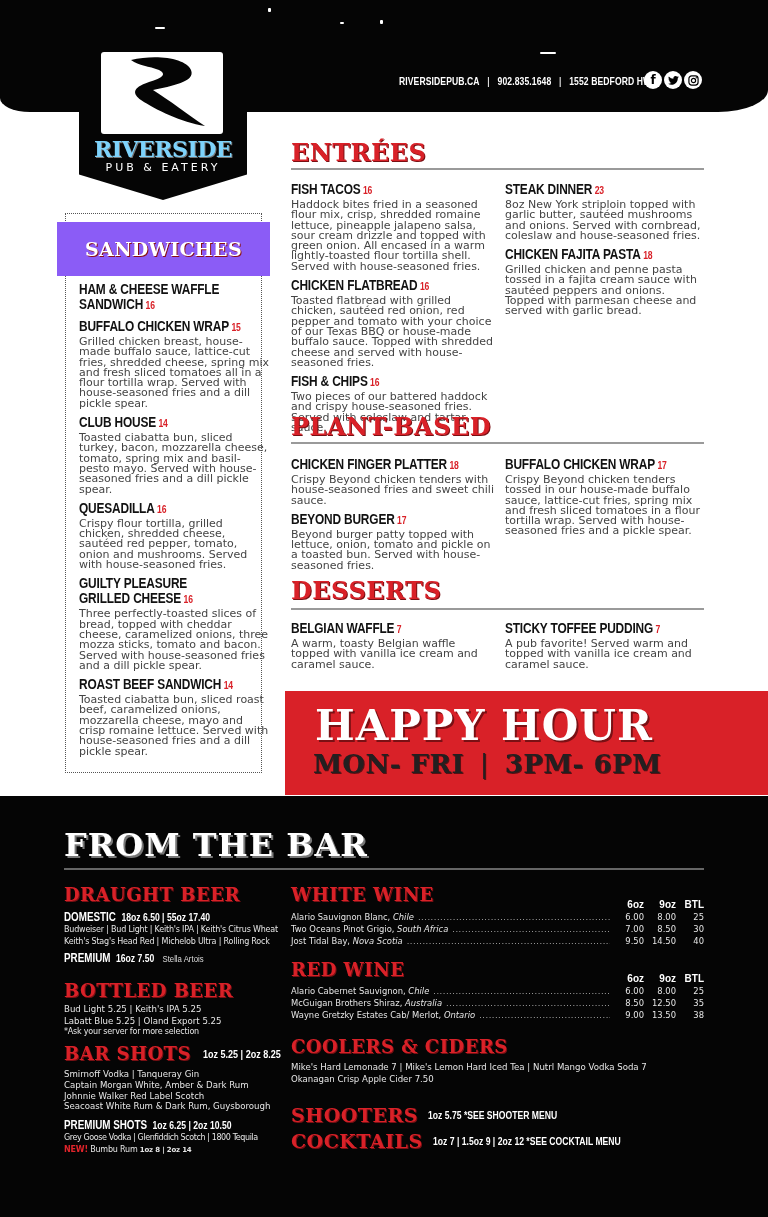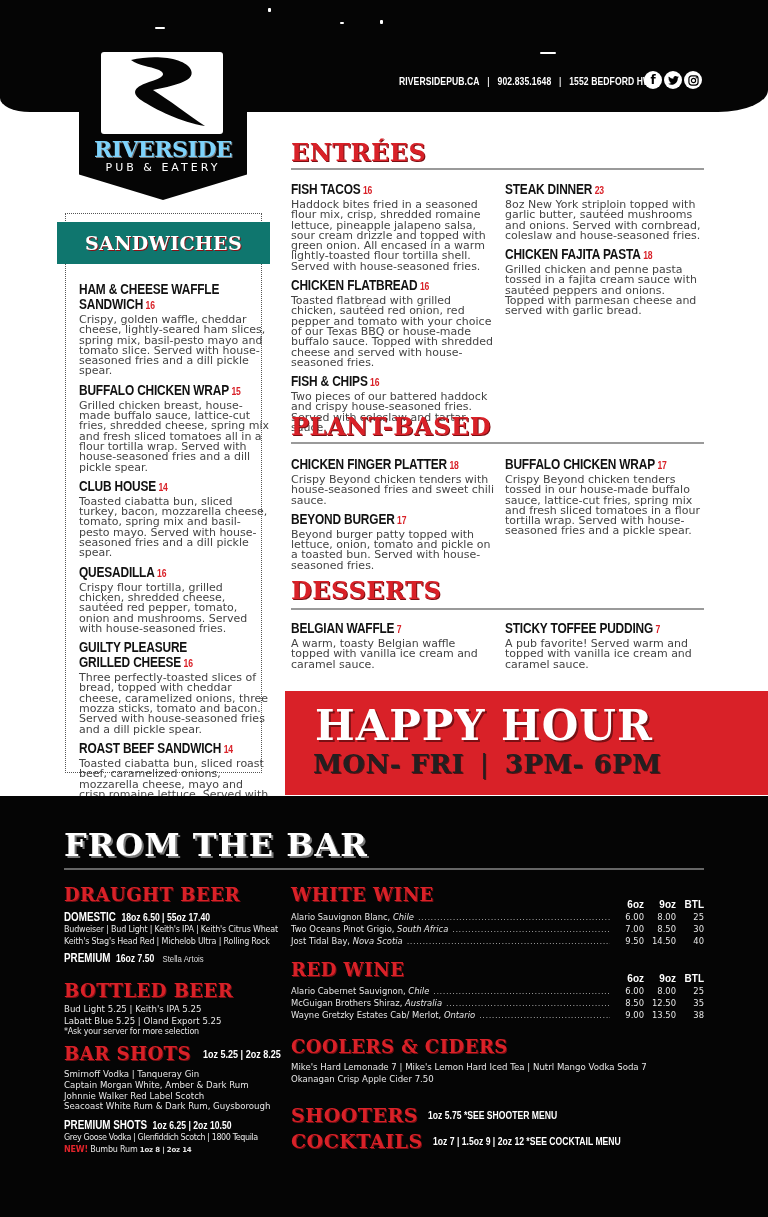--- a/index.html
+++ b/index.html
@@ -55,21 +55,21 @@
     letter-spacing: 0.5px; text-shadow: 1px 1px 0 #7a1014;
   }
   .rule { height: 2px; background: #9a9a9a; }
 
   
   .sand-box {
     position: absolute; left: 65px; top: 213px; width: 197px; height: 560px;
     border: 1px dotted #555;
   }
   .sand-banner {
-    position: absolute; left: 57px; top: 222px; width: 213px; height: 42px; background: #0f766e;
+    position: absolute; left: 57px; top: 222px; width: 213px; height: 54px; background: #8b5cf6;
     display: flex; align-items: center; justify-content: center;
   }
   .sand-banner span {
     font-family: "DejaVu Serif", serif; font-weight: bold; font-size: 19px; color: #fff;
     text-shadow: 1px 1px 0 #8a1116; letter-spacing: 0.3px;
   }
   .sand-list { position: absolute; left: 79px; top: 282px; width: 190px; }
   .item-name {
     font-family: "Liberation Sans", sans-serif; font-weight: bold; font-size: 14.5px; color: #111;
     line-height: 15px; transform: scaleX(0.82); transform-origin: left; white-space: nowrap;
@@ -190,21 +190,20 @@
 </div>
 
 <div class="sand-box"></div>
 <div class="sand-banner">
   <span>SANDWICHES</span>
 </div>
 <div class="sand-list">
   <div class="sand-item">
     <div class="item-name"><span>HAM &amp; CHEESE WAFFLE</span></div>
     <div class="item-name"><span>SANDWICH</span><span class="price">16</span></div>
-    <div class="item-desc">Crispy, golden waffle, cheddar cheese, lightly-seared ham slices, spring mix, basil-pesto mayo and tomato slice. Served with house-seasoned fries and a dill pickle spear.</div>
   </div>
   <div class="sand-item">
     <div class="item-name"><span>BUFFALO CHICKEN WRAP</span><span class="price">15</span></div>
     <div class="item-desc">Grilled chicken breast, house-made buffalo sauce, lattice-cut fries, shredded cheese, spring mix and fresh sliced tomatoes all in a flour tortilla wrap. Served with house-seasoned fries and a dill pickle spear.</div>
   </div>
   <div class="sand-item">
     <div class="item-name"><span>CLUB HOUSE</span><span class="price">14</span></div>
     <div class="item-desc">Toasted ciabatta bun, sliced turkey, bacon, mozzarella cheese, tomato, spring mix and basil-pesto mayo. Served with house-seasoned fries and a dill pickle spear.</div>
   </div>
   <div class="sand-item">

